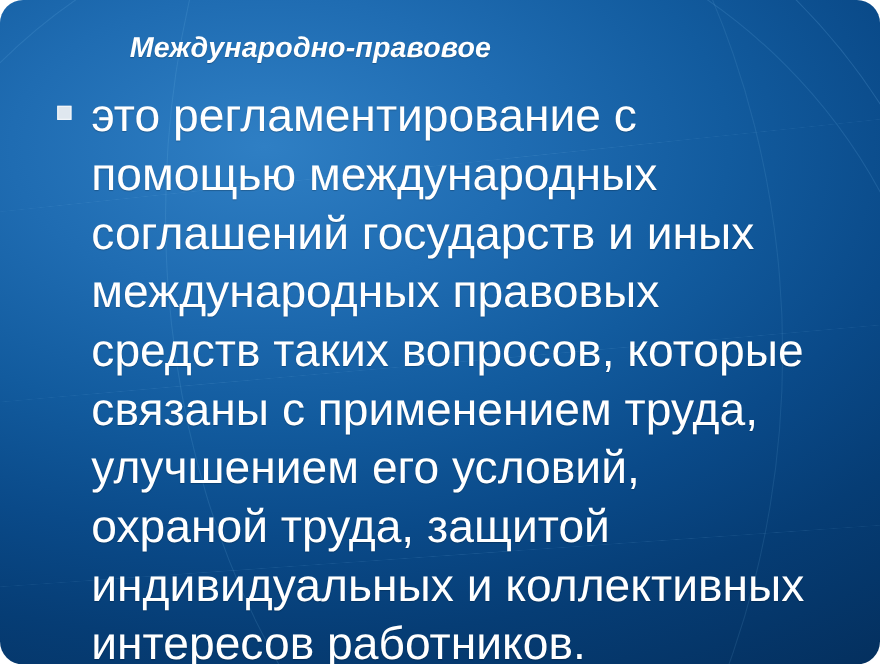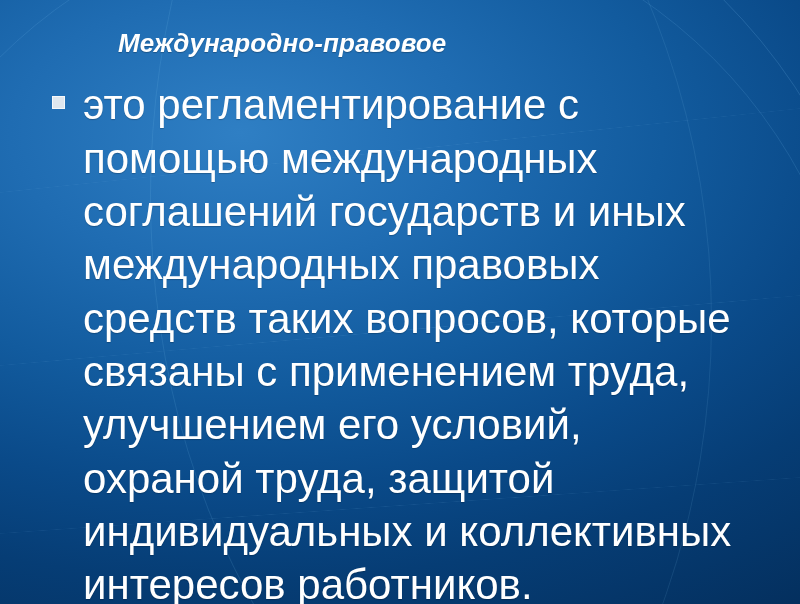--- a/index.html
+++ b/index.html
@@ -12,20 +12,21 @@
     overflow: hidden;
     font-family: "Liberation Sans", sans-serif;
   }
   .slide {
     position: relative;
     width: 800px;
     height: 604px;
     background:
       radial-gradient(ellipse 120% 95% at 30% 22%, #2f7fc4 0%, #1f6cb2 24%, #125b9e 44%, #0a4a89 62%, #063d75 78%, #04305f 100%);
     overflow: hidden;
+    border-radius: 21px;
   }
   
   .globe {
     position: absolute;
     inset: 0;
     pointer-events: none;
   }
   .arc {
     position: absolute;
     border: 1px solid rgba(120, 185, 235, 0.20);

